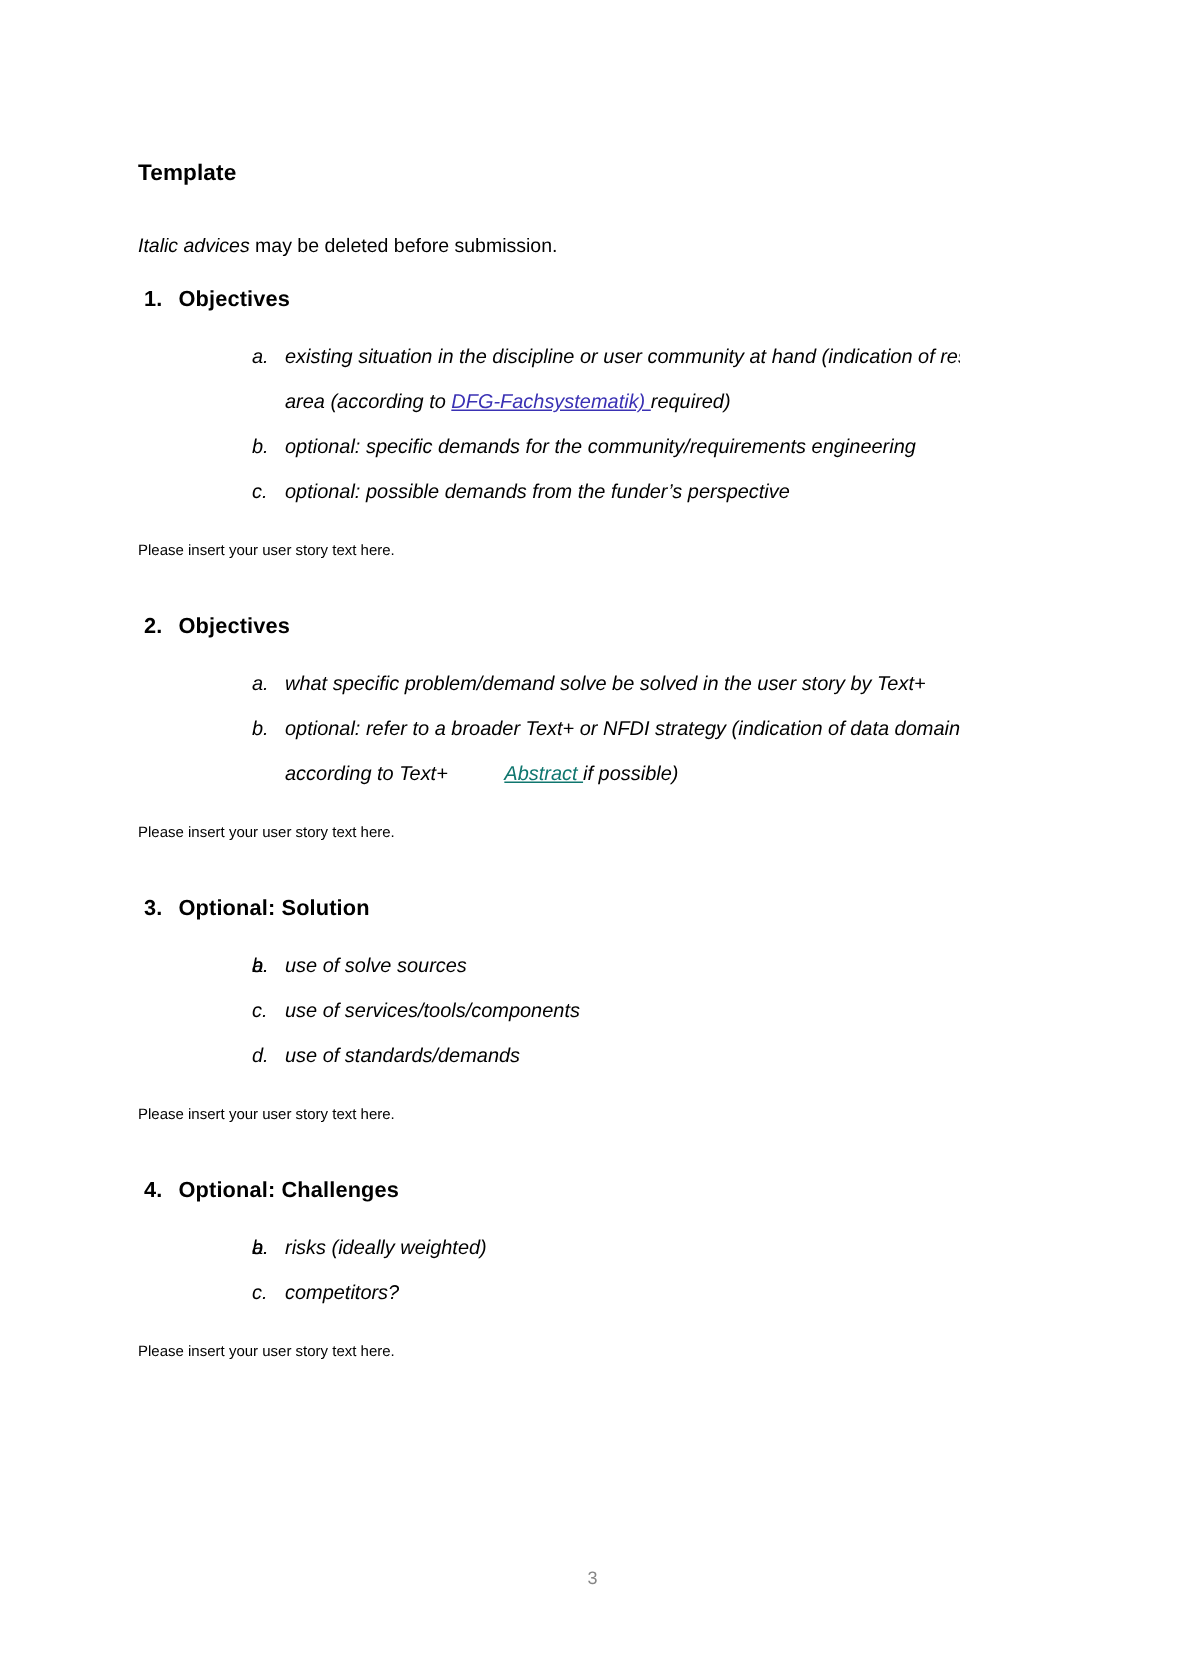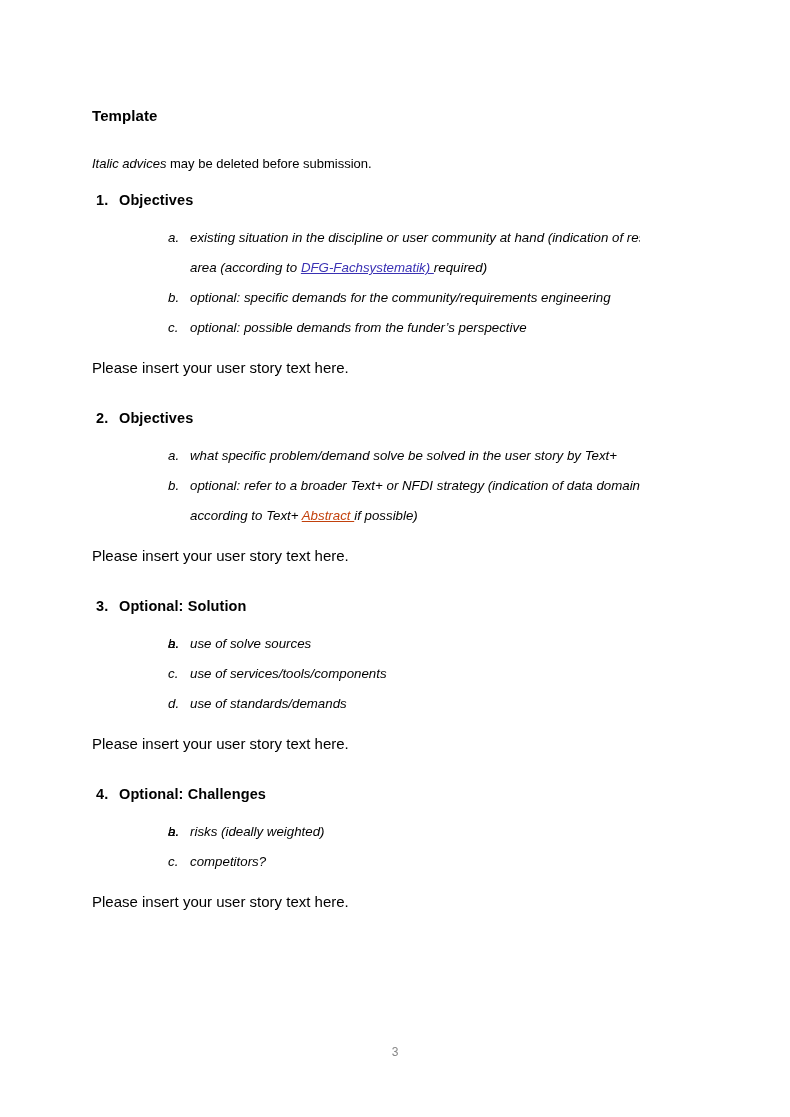--- a/index.html
+++ b/index.html
@@ -106,21 +106,21 @@
   
   a.doclink {
     color: #3a31b4;
     text-decoration: underline;
     font-style: italic;
   }
 
   .insert-para {
     margin: 0;
     padding-left: 92px;
-    font-size: 15px;
+    font-size: 10px;
     line-height: 19px;
     color: #000000;
   }
 
   
   .gap-after-list { height: 15px; }
   .gap-after-para { height: 31px; }
 
   
   .page-number {
@@ -176,21 +176,21 @@
         <span class="num">2.</span>
         <span>Objectives</span>
       </div>
       <ol class="sub-list">
         <li class="sub-item">
           <span class="marker">a.</span>
           <span>what specific problem/demand solve be solved in the user story by Text+</span>
         </li>
         <li class="sub-item">
           <span class="marker">b.</span>
-          <span>optional: refer to a broader Text+ or NFDI strategy (indication of data domain according to Text+ </span><a class="doclink" href="#" style="color: #c2410c;">Abstract </a><span>if possible)</span>
+          <span>optional: refer to a broader Text+ or NFDI strategy (indication of data domain according to Text+ </span><a class="doclink" href="#" style="color: #0f766e; margin-left: 34px;">Abstract </a><span>if possible)</span>
         </li>
       </ol>
       <div class="gap-after-list"></div>
       <p class="insert-para">Please insert your user story text here.</p>
       <div class="gap-after-para"></div>
     </div>
 
     <div class="section">
       <div class="sec-heading">
         <span class="num">3.</span>

